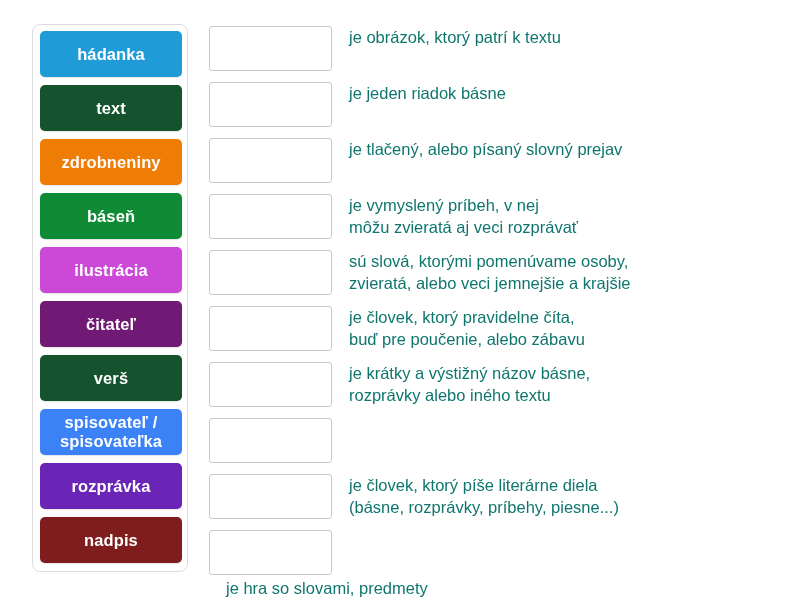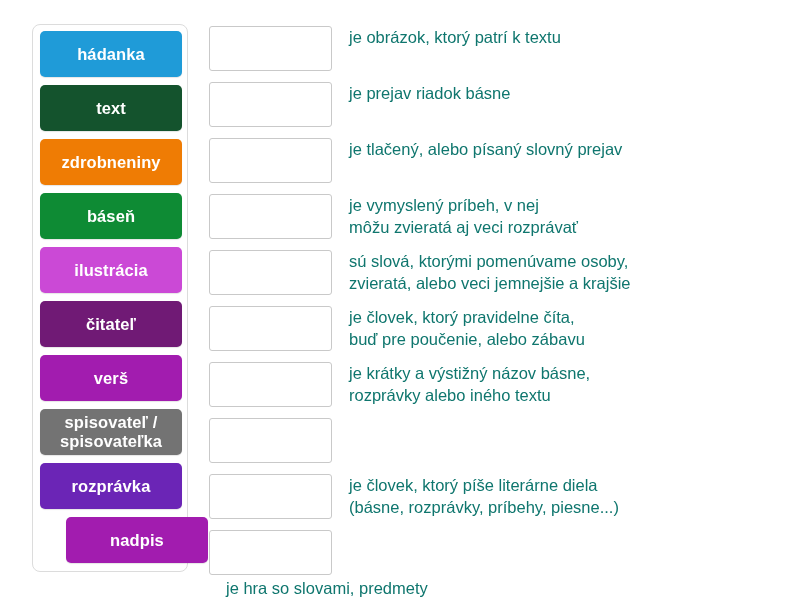--- a/index.html
+++ b/index.html
@@ -46,21 +46,21 @@
     align-items: center;
     justify-content: center;
     text-align: center;
     color: #ffffff;
     font-size: 16.5px;
     font-weight: bold;
     line-height: 1.15;
     cursor: move;
     user-select: none;
     letter-spacing: 0.1px;
-    padding: 4px 4px;
+    padding: 12px 4px;
     box-shadow: 0 1px 1px rgba(0,0,0,0.10);
   }
   .tile:last-child { margin-bottom: 0; }
   .tile .tile-label { display: block; white-space: pre-line; }
 
   
   #rows {
     position: absolute;
     left: 209px;
     top: 24px;
@@ -111,43 +111,43 @@
       </div>
       <div class="tile" style="background: rgb(14, 139, 52);">
         <span class="tile-label">báseň</span>
       </div>
       <div class="tile" style="background: rgb(203, 73, 214);">
         <span class="tile-label">ilustrácia</span>
       </div>
       <div class="tile" style="background: #701a75;">
         <span class="tile-label">čitateľ</span>
       </div>
-      <div class="tile" style="background: #a21caf; justify-content: center;">
+      <div class="tile" style="background: #14532d; justify-content: center;">
         <span class="tile-label">verš</span>
       </div>
-      <div class="tile" style="background: #737373; align-items: flex-end;">
+      <div class="tile" style="background: #3b82f6;">
         <span class="tile-label">spisovateľ /
 spisovateľka</span>
       </div>
       <div class="tile" style="background: rgb(107, 37, 182);">
         <span class="tile-label">rozprávka</span>
       </div>
-      <div class="tile" style="background: #a21caf; margin-left: 26px;">
+      <div class="tile" style="background: #7f1d1d;">
         <span class="tile-label">nadpis</span>
       </div>
     </div>
 
   <div id="rows">
       <div class="row">
         <div class="dropzone"></div>
         <div class="definition">je obrázok, ktorý patrí k textu</div>
       </div>
       <div class="row">
         <div class="dropzone"></div>
-        <div class="definition">je prejav riadok básne</div>
+        <div class="definition">je jeden riadok básne</div>
       </div>
       <div class="row">
         <div class="dropzone"></div>
         <div class="definition">je tlačený, alebo písaný slovný prejav</div>
       </div>
       <div class="row">
         <div class="dropzone"></div>
         <div class="definition">je vymyslený príbeh, v nej
 môžu zvieratá aj veci rozprávať</div>
       </div>

